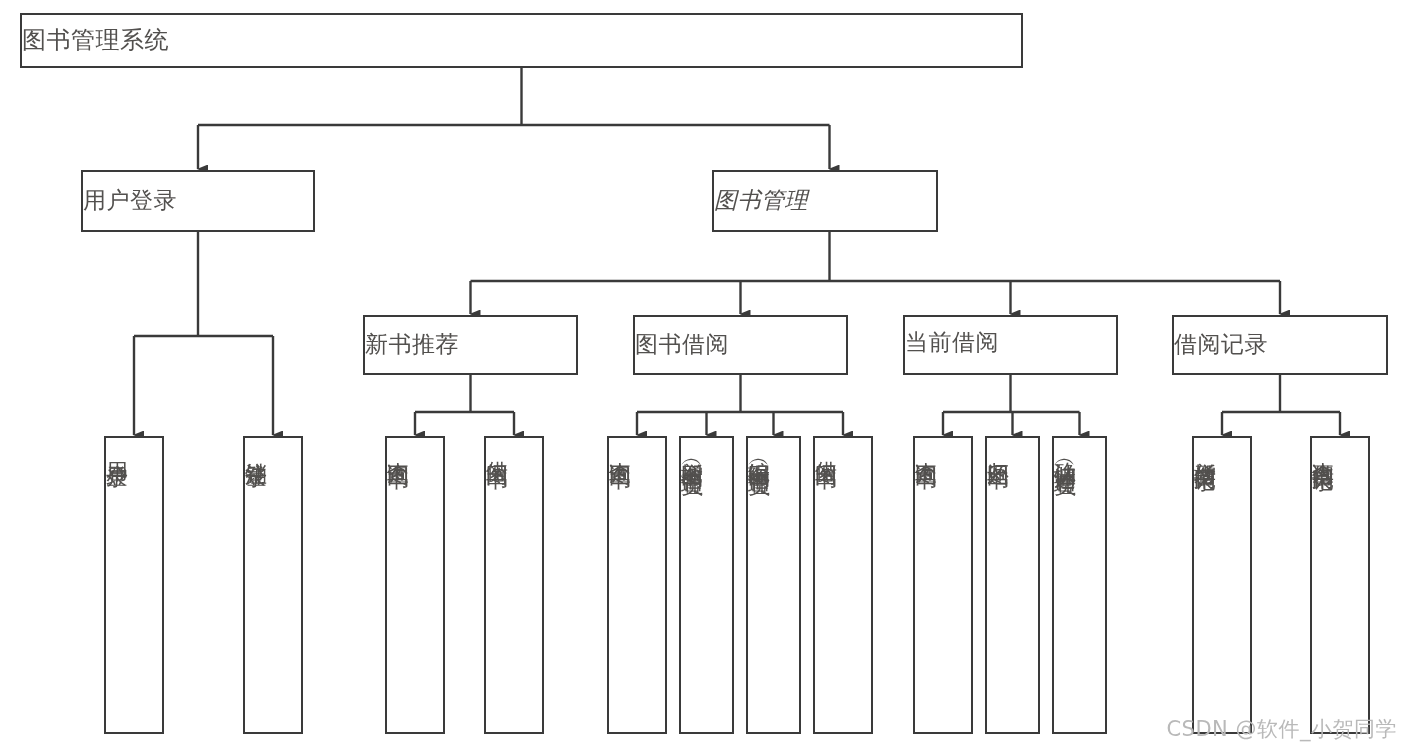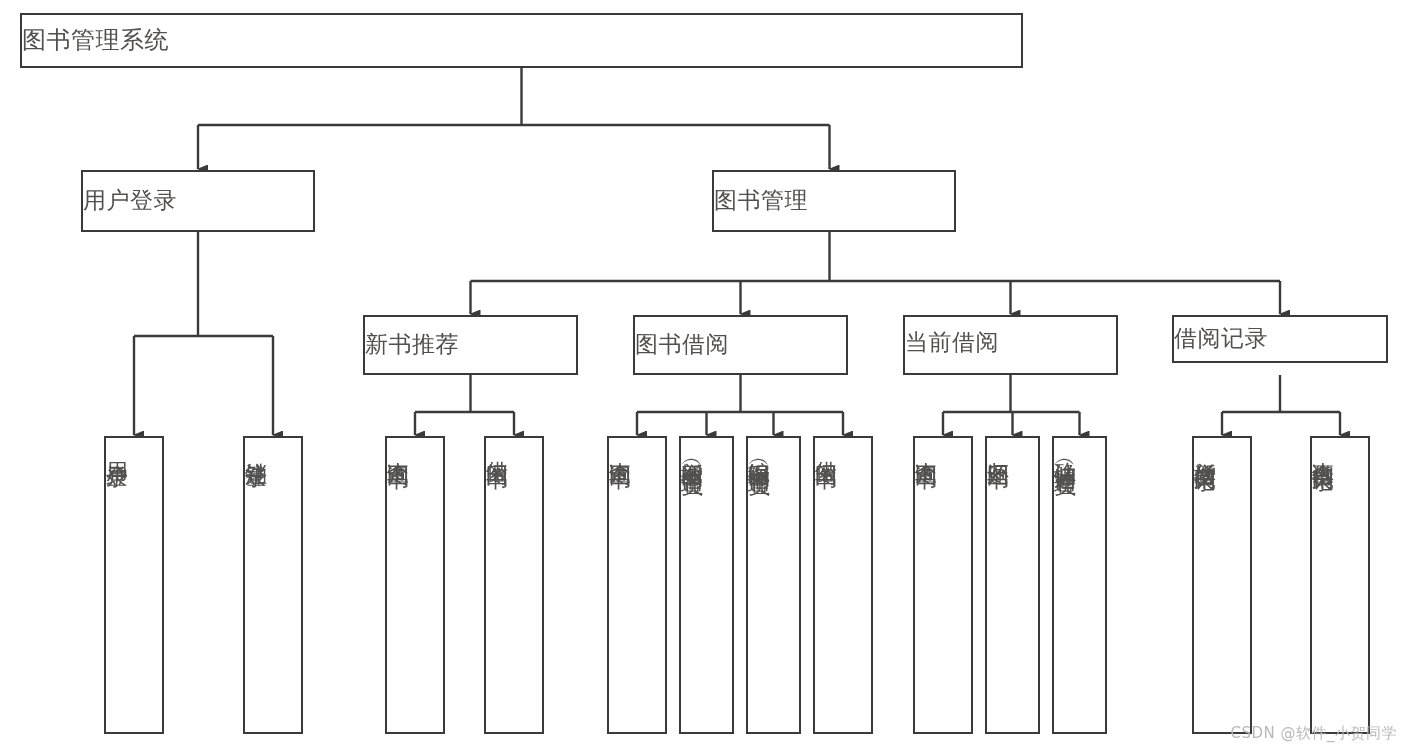--- a/index.html
+++ b/index.html
@@ -61,21 +61,21 @@
     text-orientation: upright;
     font-size: 22px;
     letter-spacing: 2px;
     line-height: 1.0;
     white-space: nowrap;
   }
   .watermark {
     position: absolute;
     right: 8px;
     bottom: 4px;
-    font-size: 15px;
+    font-size: 21px;
     color: #b9b9b9;
     letter-spacing: 0.5px;
     z-index: 6;
     white-space: nowrap;
     font-family: "DejaVu Sans", "Liberation Sans", sans-serif;
   }
 </style>
 </head>
 <body>
 
@@ -124,34 +124,34 @@
       </g>
   </svg>
 
   <div class="node root horizontal" style="left: 20px; top: 13px; width: 1003px; height: 55px;">
     <span class="node-label">图书管理系统</span>
   </div>
 
   <div class="node horizontal" style="left: 81px; top: 170px; width: 234px; height: 62px;">
     <span class="node-label">用户登录</span>
   </div>
-  <div class="node horizontal" style="left: 712px; top: 170px; width: 244px; height: 62px;">
+  <div class="node horizontal" style="left: 712px; top: 170px; width: 226px; height: 62px; font-style: italic;">
     <span class="node-label">图书管理</span>
   </div>
 
   <div class="node horizontal" style="left: 633px; top: 315px; width: 215px; height: 60px;">
     <span class="node-label">图书借阅</span>
   </div>
   <div class="node horizontal" style="left: 363px; top: 315px; width: 215px; height: 60px;">
     <span class="node-label">新书推荐</span>
   </div>
   <div class="node horizontal" style="left: 903px; top: 315px; width: 215px; height: 60px; font-family: Liberation Mono, monospace;">
     <span class="node-label">当前借阅</span>
   </div>
-  <div class="node horizontal" style="left: 1172px; top: 315px; width: 216px; height: 48px;">
+  <div class="node horizontal" style="left: 1172px; top: 315px; width: 216px; height: 60px;">
     <span class="node-label">借阅记录</span>
   </div>
 
   <div class="node vertical" style="left: 104px; top: 436px; width: 60px; height: 298px;">
     <span class="node-label">用户登录</span>
   </div>
   <div class="node vertical" style="left: 243px; top: 436px; width: 60px; height: 298px;">
     <span class="node-label">注销登录</span>
   </div>
 

